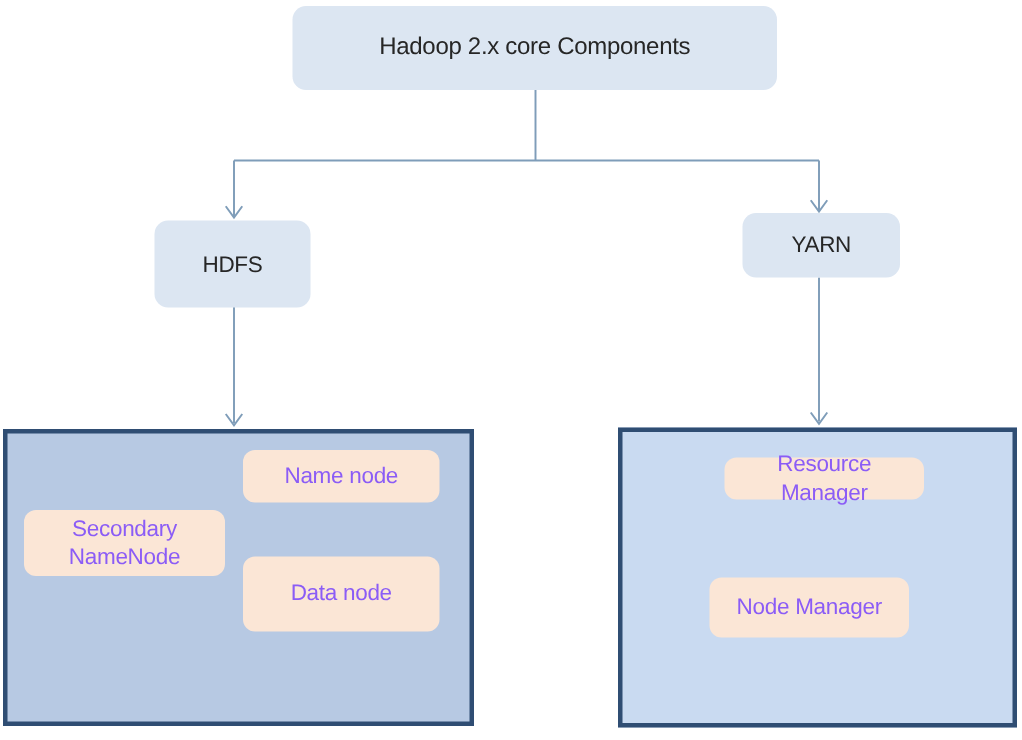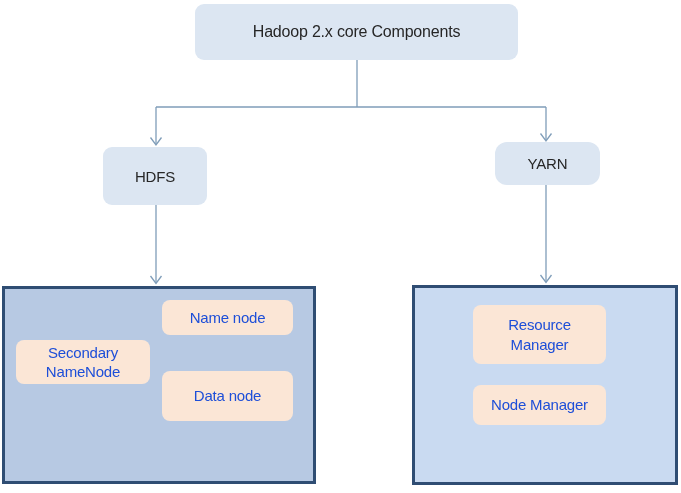--- a/index.html
+++ b/index.html
@@ -41,21 +41,20 @@
   }
   .node.hdfs {
     left: 103px; top: 147px;
     width: 104px; height: 58px;
     font-size: 15px;
   }
   .node.yarn {
     left: 495px; top: 142px;
     width: 105px; height: 43px;
     font-size: 15px;
-    border-radius: 12px;
   }
   .group {
     position: absolute;
     box-sizing: border-box;
   }
   .group.hdfs-group {
     left: 2px; top: 286px;
     width: 314px; height: 198px;
     background: var(--hdfs-container-fill, #b7c9e3);
     border: 3px solid var(--container-border, #2f4d73);
@@ -70,29 +69,29 @@
     position: absolute;
     display: flex;
     align-items: center;
     justify-content: center;
     text-align: center;
     background: var(--leaf-fill, #fbe6d6);
     border-radius: 8px;
     font-size: 15px;
     line-height: 1.3;
     letter-spacing: -0.2px;
-    color: #1d4ed8;
+    color: #8b5cf6;
     box-sizing: border-box;
     padding: 2px 6px;
   }
   
   .leaf.name-node     { left: 157px; top: 11px;  width: 131px; height: 35px; }
   .leaf.secondary-nn  { left: 11px;  top: 51px;  width: 134px; height: 44px; }
   .leaf.data-node     { left: 157px; top: 82px;  width: 131px; height: 50px; }
-  .leaf.resource-mgr  { left: 58px;  top: 17px;  width: 133px; height: 59px; }
+  .leaf.resource-mgr  { left: 68px;  top: 17px;  width: 133px; height: 28px; }
   .leaf.node-mgr      { left: 58px;  top: 97px;  width: 133px; height: 40px; }
 </style>
 </head>
 <body>
 
 <div class="canvas">
 
   <svg class="connectors" viewBox="0 0 681 493" xmlns="http://www.w3.org/2000/svg">
     <g stroke="#7f9db9" stroke-width="1.3" fill="none">
 

